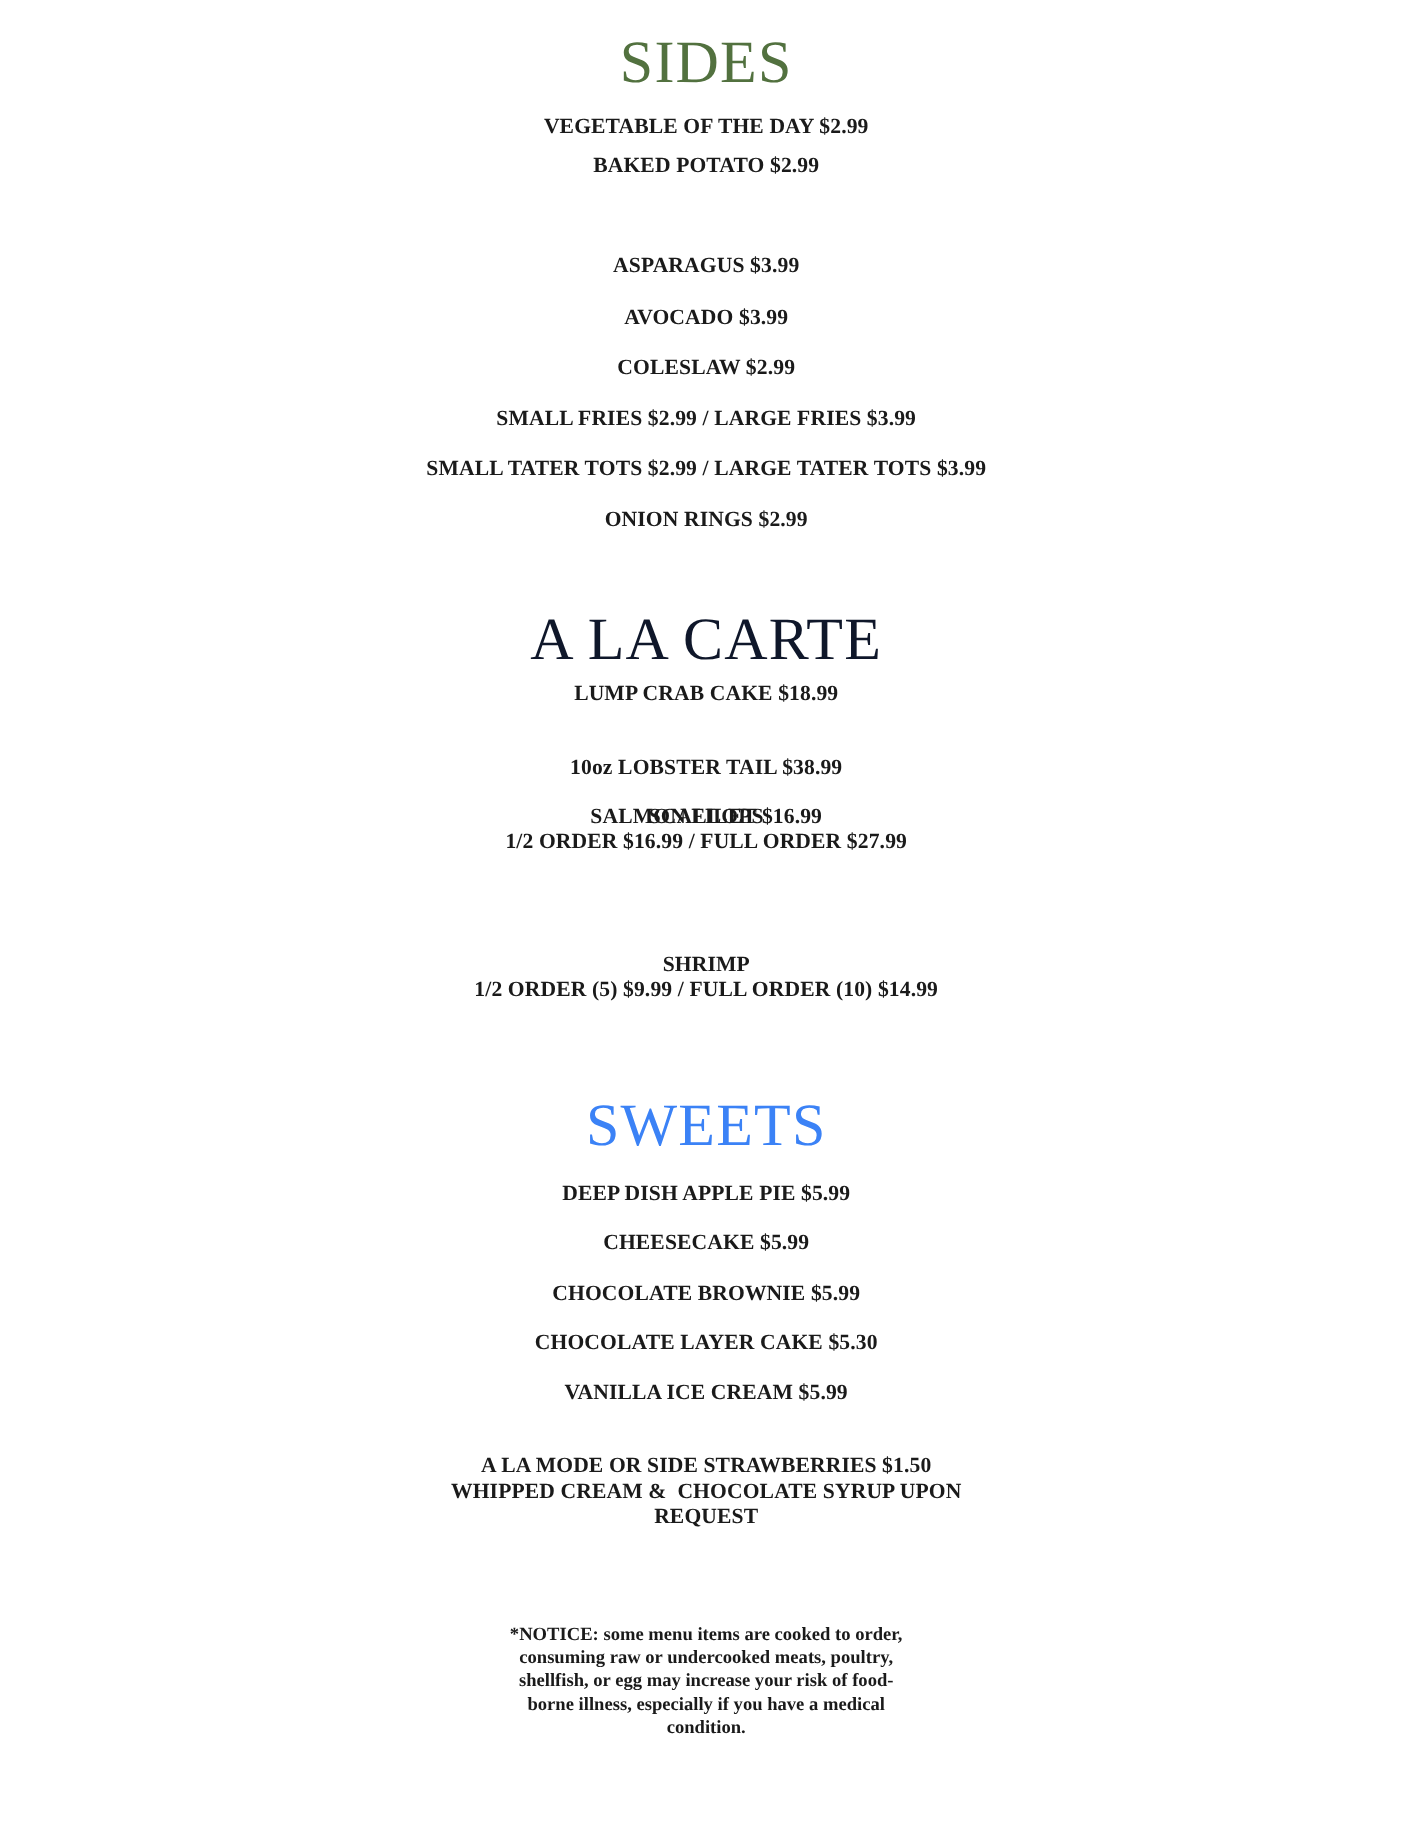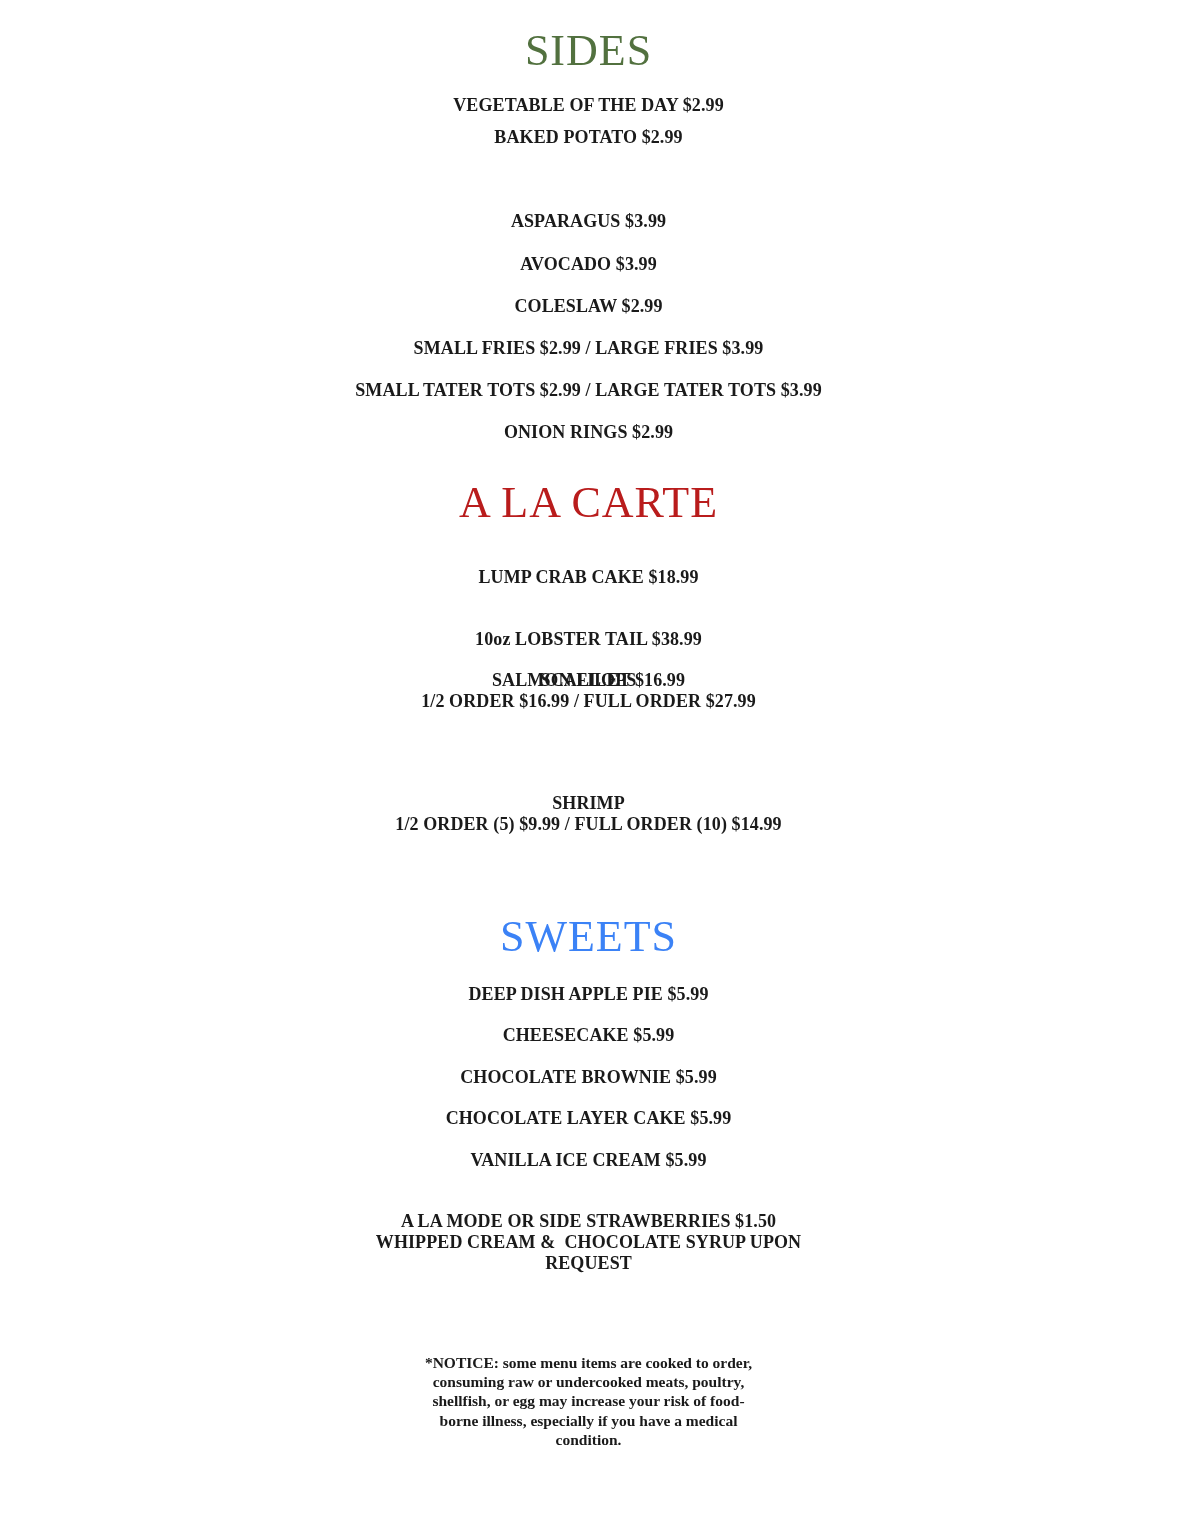--- a/index.html
+++ b/index.html
@@ -22,21 +22,21 @@
       width: 1187px;
       height: 1536px;
     }
     .heading {
       position: absolute;
       left: 0;
       width: 1177px;
       text-align: center;
       font-family: "Liberation Serif", "DejaVu Serif", serif;
       font-weight: normal;
-      font-size: 44px;
+      font-size: 50px;
       line-height: 50px;
       letter-spacing: 1px;
       margin: 0;
     }
     .item {
       position: absolute;
       left: 0;
       width: 1177px;
       text-align: center;
       font-weight: bold;
@@ -68,40 +68,40 @@
 
   <div class="item" style="top:95px;">VEGETABLE OF THE DAY $2.99</div>
   <div class="item" style="top:127px;">BAKED POTATO $2.99</div>
   <div class="item" style="top:211px;">ASPARAGUS $3.99</div>
   <div class="item" style="top:254px;">AVOCADO $3.99</div>
   <div class="item" style="top:296px;">COLESLAW $2.99</div>
   <div class="item" style="top:338px;">SMALL FRIES $2.99 / LARGE FRIES $3.99</div>
   <div class="item" style="top:380px;">SMALL TATER TOTS $2.99 / LARGE TATER TOTS $3.99</div>
   <div class="item" style="top:422px;">ONION RINGS $2.99</div>
 
-  <h2 class="heading" style="top: 478px; color: #b91c1c;">A LA CARTE</h2>
+  <h2 class="heading" style="top: 507px; color: #0f172a;">A LA CARTE</h2>
 
   <div class="item" style="top:567px;">LUMP CRAB CAKE $18.99</div>
   <div class="item" style="top:629px;">10oz LOBSTER TAIL $38.99</div>
   <div class="item" style="top:670px;">SALMON FILET $16.99</div>
   <div class="item" style="top:670px;">
     <span class="line">SCALLOPS</span>
     <span class="line">1/2 ORDER $16.99 / FULL ORDER $27.99</span>
   </div>
   <div class="item" style="top:793px;">
     <span class="line">SHRIMP</span>
     <span class="line">1/2 ORDER (5) $9.99 / FULL ORDER (10) $14.99</span>
   </div>
 
   <h2 class="heading" style="top: 912px; color: #3b82f6;">SWEETS</h2>
 
   <div class="item" style="top:984px;">DEEP DISH APPLE PIE $5.99</div>
   <div class="item" style="top:1025px;">CHEESECAKE $5.99</div>
   <div class="item" style="top:1067px;">CHOCOLATE BROWNIE $5.99</div>
-  <div class="item" style="top:1108px;">CHOCOLATE LAYER CAKE $5.99</div>
+  <div class="item" style="top:1108px;">CHOCOLATE LAYER CAKE $5.30</div>
   <div class="item" style="top:1150px;">VANILLA ICE CREAM $5.99</div>
 
   <div class="item" style="top:1211px;">
     <span class="line">A LA MODE OR SIDE STRAWBERRIES $1.50</span>
     <span class="line" style="white-space:pre;">WHIPPED CREAM &amp;  CHOCOLATE SYRUP UPON</span>
     <span class="line">REQUEST</span>
   </div>
 
   <div class="notice" style="top:1353px;font-family:Liberation Serif, serif;">
     <span class="line">*NOTICE: some menu items are cooked to order,</span>

